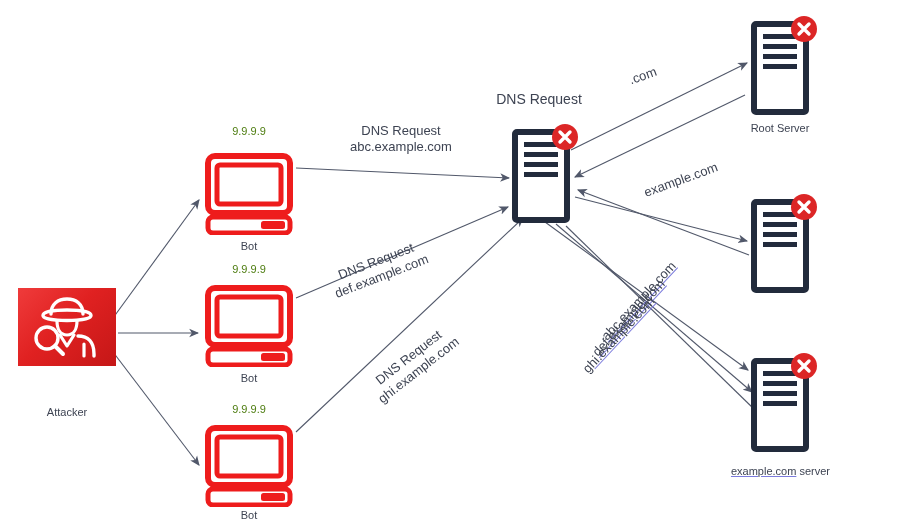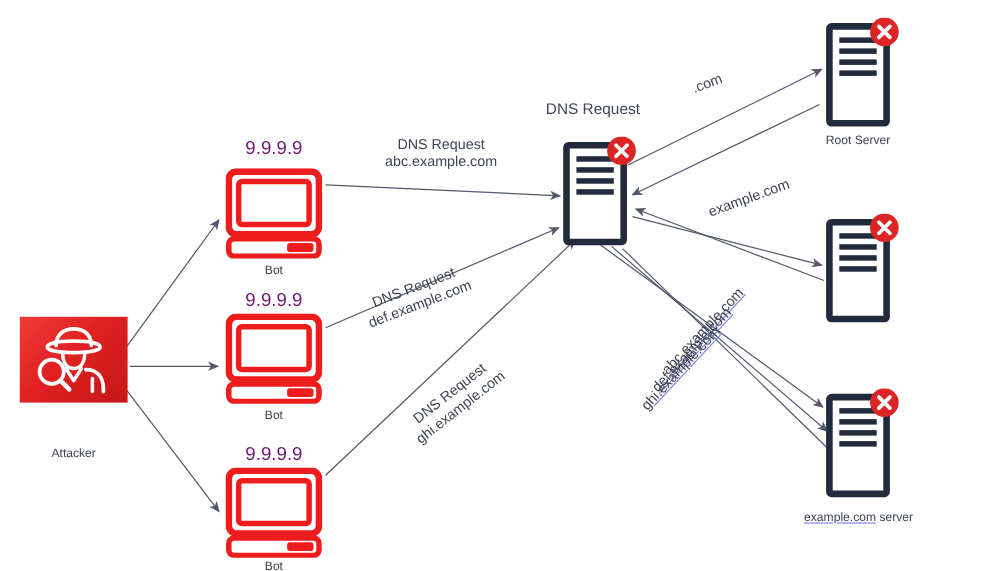--- a/index.html
+++ b/index.html
@@ -32,22 +32,22 @@
     position: absolute;
     text-align: center;
     font-size: 11px;
     color: #3d4352;
     white-space: nowrap;
     font-family: "Liberation Sans", sans-serif;
   }
   .ipaddr {
     position: absolute;
     text-align: center;
-    font-size: 17px;
-    color: #701a75;
+    font-size: 11px;
+    color: #4d7c0f;
     white-space: nowrap;
   }
   .edge-label {
     position: absolute;
     font-size: 13px;
     color: #3d4352;
     white-space: nowrap;
     line-height: 1.25;
     text-align: center;
   }

